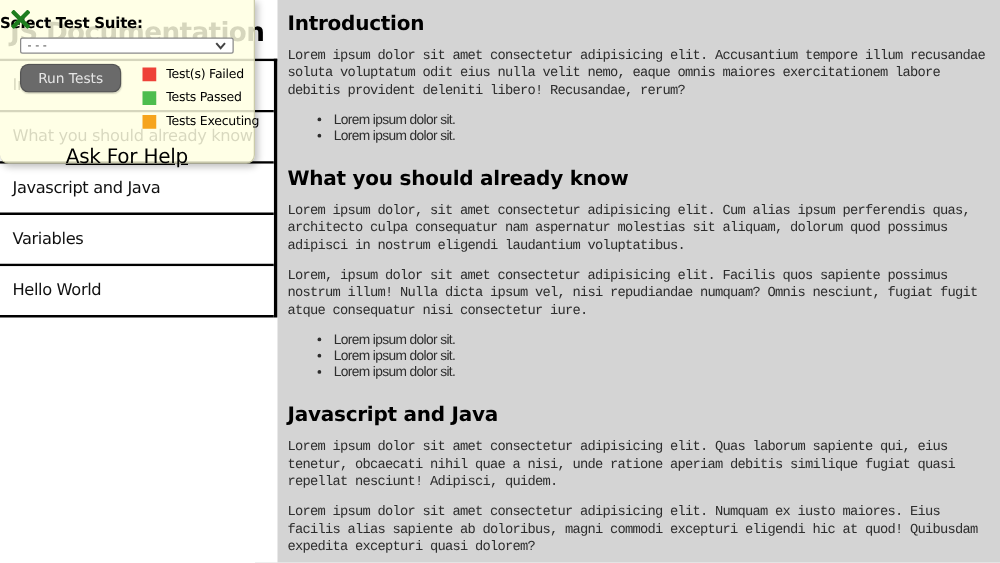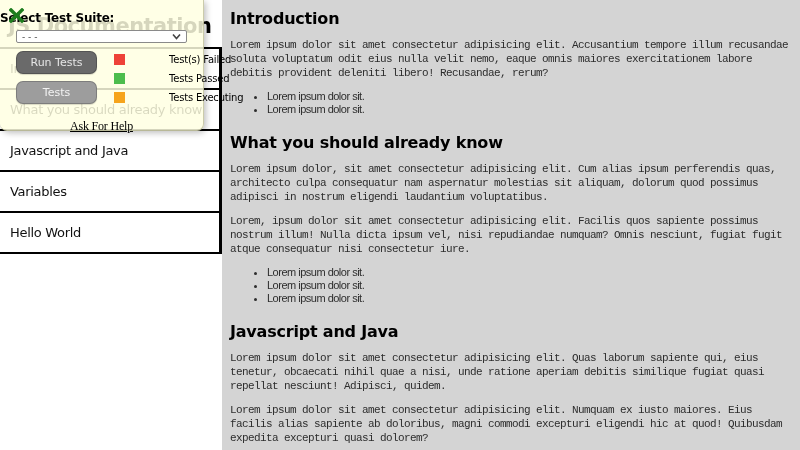--- a/index.html
+++ b/index.html
@@ -71,25 +71,25 @@
   }
   .overlay-body { display:flex; padding:8px 0 0 16px; }
   .btn {
     display:block; width:81px; height:23px; border-radius:7px;
     border:1px solid rgba(0,0,0,0.2); font-family:"DejaVu Sans", sans-serif;
     font-size:11px; cursor:pointer; box-shadow:0 1px 1px rgba(0,0,0,0.15);
   }
   .btn-run { background:#6a6a6a; color:#e6e6e6; }
   .btn-tests { background:#9d9d9d; color:#f2f2f2; margin-top:7px; }
   .legend-col { padding-top:3px; margin-left:17px; }
-  .legend-row { display:flex; align-items:flex-start; margin-bottom:8px;gap:36px; }
+  .legend-row { display:flex; align-items:flex-start; margin-bottom:8px; }
   .swatch { width:11px; height:11px; margin-right:8px; flex:none; }
   .legend-label { font-size:10px; letter-spacing:-0.2px; color:#000; white-space:nowrap; }
   .help-wrap { text-align:center; margin-top:4px; }
-  .help-link { color:#000; font-size:12px; text-decoration:underline; letter-spacing:-0.2px;font-family:Liberation Serif, serif; }
+  .help-link { color:#000; font-size:16px; text-decoration:underline; letter-spacing:-0.2px; }
 </style>
 </head>
 <body>
 
 <div class="app">
 
   <nav class="sidebar">
     <h2 class="sidebar-title">JS Documentation</h2>
     <ul class="toc">
       <li>Introduction</li>
@@ -138,21 +138,20 @@
   <div class="select-box">
     <span>- - -</span>
     <svg width="9" height="7" viewBox="0 0 9 7">
       <polyline points="1,1.5 4.5,5.5 8,1.5" fill="none" stroke="#444" stroke-width="1.6"></polyline>
     </svg>
   </div>
 
   <div class="overlay-body">
     <div class="buttons-col">
       <button class="btn btn-run">Run Tests</button>
-      <button class="btn btn-tests">Tests</button>
     </div>
     <div class="legend-col">
       <div class="legend-row">
         <span class="swatch" style="background-color: rgb(238, 66, 56);"></span>
         <span class="legend-label">Test(s) Failed</span>
       </div>
       <div class="legend-row">
         <span class="swatch" style="background-color: rgb(77, 189, 77);"></span>
         <span class="legend-label">Tests Passed</span>
       </div>

